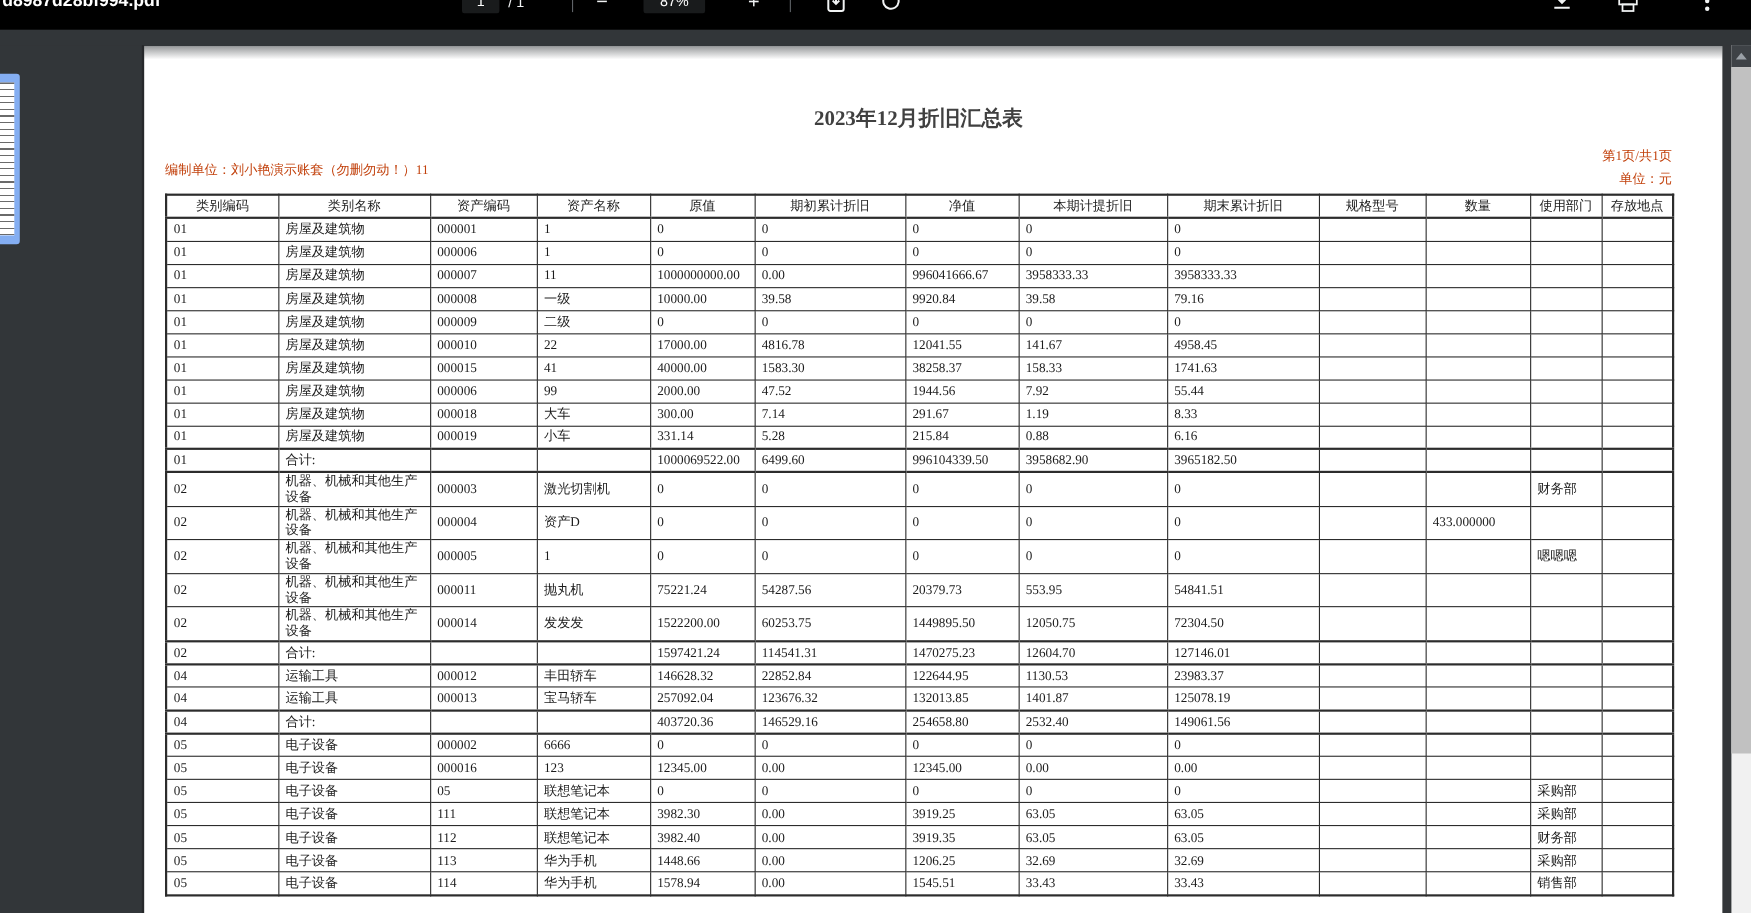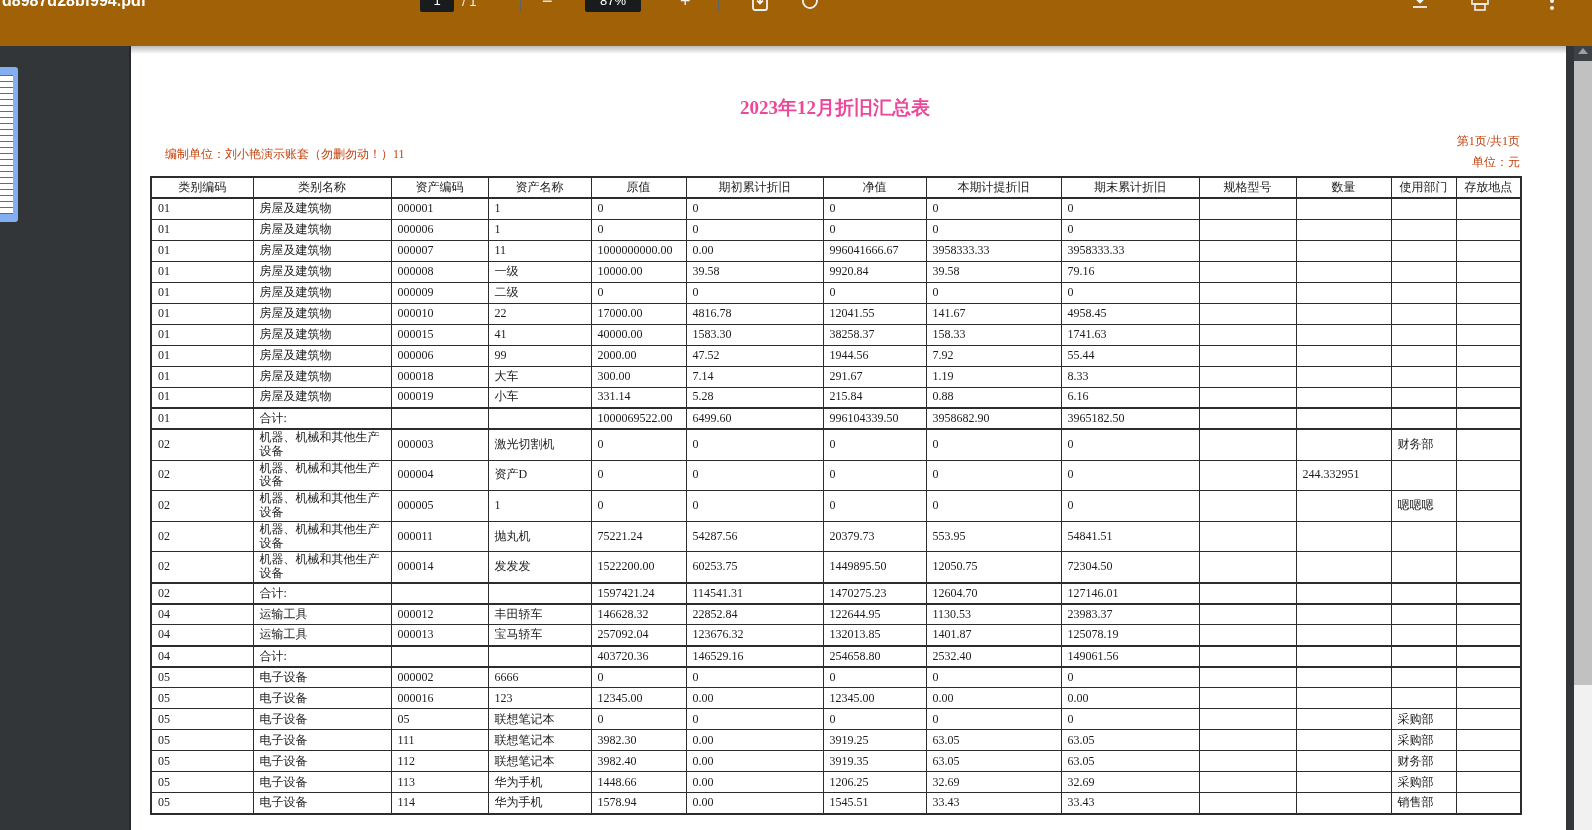--- a/index.html
+++ b/index.html
@@ -1,21 +1,21 @@
 <!DOCTYPE html>
 <html><head>
 <meta charset="utf-8">
 <style>
   * { margin:0; padding:0; box-sizing:border-box; }
   html,body { width:1592px; height:830px; overflow:hidden; background:#323639;
               font-family:"Liberation Sans", sans-serif; }
 
   
-  .toolbar { position:absolute; left:0; top:0; width:1592px; height:46px;
-             background:#a16207; overflow:hidden; z-index:30; }
+  .toolbar { position:absolute; left:0; top:0; width:1592px; height:27px;
+             background:#000000; overflow:hidden; z-index:30; }
   .tb-item { position:absolute; top:-27px; height:56px; display:flex;
              align-items:center; color:#f1f3f4; }
   .tb-filename { left:2px; font-size:16px; font-weight:bold; color:#fff; white-space:nowrap; }
   .tb-box { background:#191b1c; border-radius:2px; height:22px; line-height:22px;
             text-align:center; color:#fff; font-size:13px; }
   .tb-pagebox { left:420px; } .tb-pagebox .tb-box { width:34px; }
   .tb-pagesep { left:462px; font-size:13px; }
   .tb-div { width:1px; height:20px; background:#5f6368; }
   .tb-div1 { left:520px; } .tb-div2 { left:718px; }
   .tb-minus { left:542px; font-size:18px; }
@@ -35,25 +35,25 @@
   .thumb-page { position:absolute; left:5px; top:8px; right:5px; bottom:8px; background:#fff;
                 background-image:repeating-linear-gradient(to bottom,#6a6a6a 0 1px,transparent 1px 6px); }
 
   
   .page { position:absolute; left:131px; top:42px; width:1435px; height:920px;
           background:#ffffff; z-index:5; }
   .page-top-shadow { position:absolute; left:0; top:0; width:100%; height:12px;
                      background:linear-gradient(rgba(50,54,57,.5), rgba(255,255,255,0)); }
   .doc-title { position:absolute; top:53px; left:19px; width:1370px; text-align:center;
                font-family:"Liberation Serif","DejaVu Serif",serif;
-               font-size:19px; font-weight:bold; color:#ec4899; }
+               font-size:19px; font-weight:bold; color:#404040; }
   .doc-meta { position:absolute; font-family:"Liberation Serif","DejaVu Serif",serif;
               font-size:12px; color:#c2410c; white-space:nowrap; }
   .m-pageinfo { top:91px; right:46px; }
-  .m-prepared { top:104px; left:19px;margin-left:15px; }
+  .m-prepared { top:104px; left:19px; }
   .m-unit { top:112px; right:46px; }
 
   
   table.rpt { position:absolute; left:19px; top:134px; width:1370px;
               border-collapse:collapse; table-layout:fixed;
               font-family:"Liberation Serif","DejaVu Serif",serif;
               font-size:12px; color:#1c1c1c; border:2px solid #2c2c2c; }
   .rpt th, .rpt td { border:1.5px solid #2c2c2c; overflow:hidden; }
   .rpt th { height:19px; font-weight:normal; text-align:center; padding:1px 0;
             border-bottom-width:2px; }
@@ -370,21 +370,21 @@
           <td>02</td>
           <td>机器、机械和其他生产设备</td>
           <td>000004</td>
           <td>资产D</td>
           <td>0</td>
           <td>0</td>
           <td>0</td>
           <td>0</td>
           <td>0</td>
           <td></td>
-          <td>244.332951</td>
+          <td>433.000000</td>
           <td></td>
           <td></td>
         </tr>
         <tr class="tall">
           <td>02</td>
           <td>机器、机械和其他生产设备</td>
           <td>000005</td>
           <td>1</td>
           <td>0</td>
           <td>0</td>

